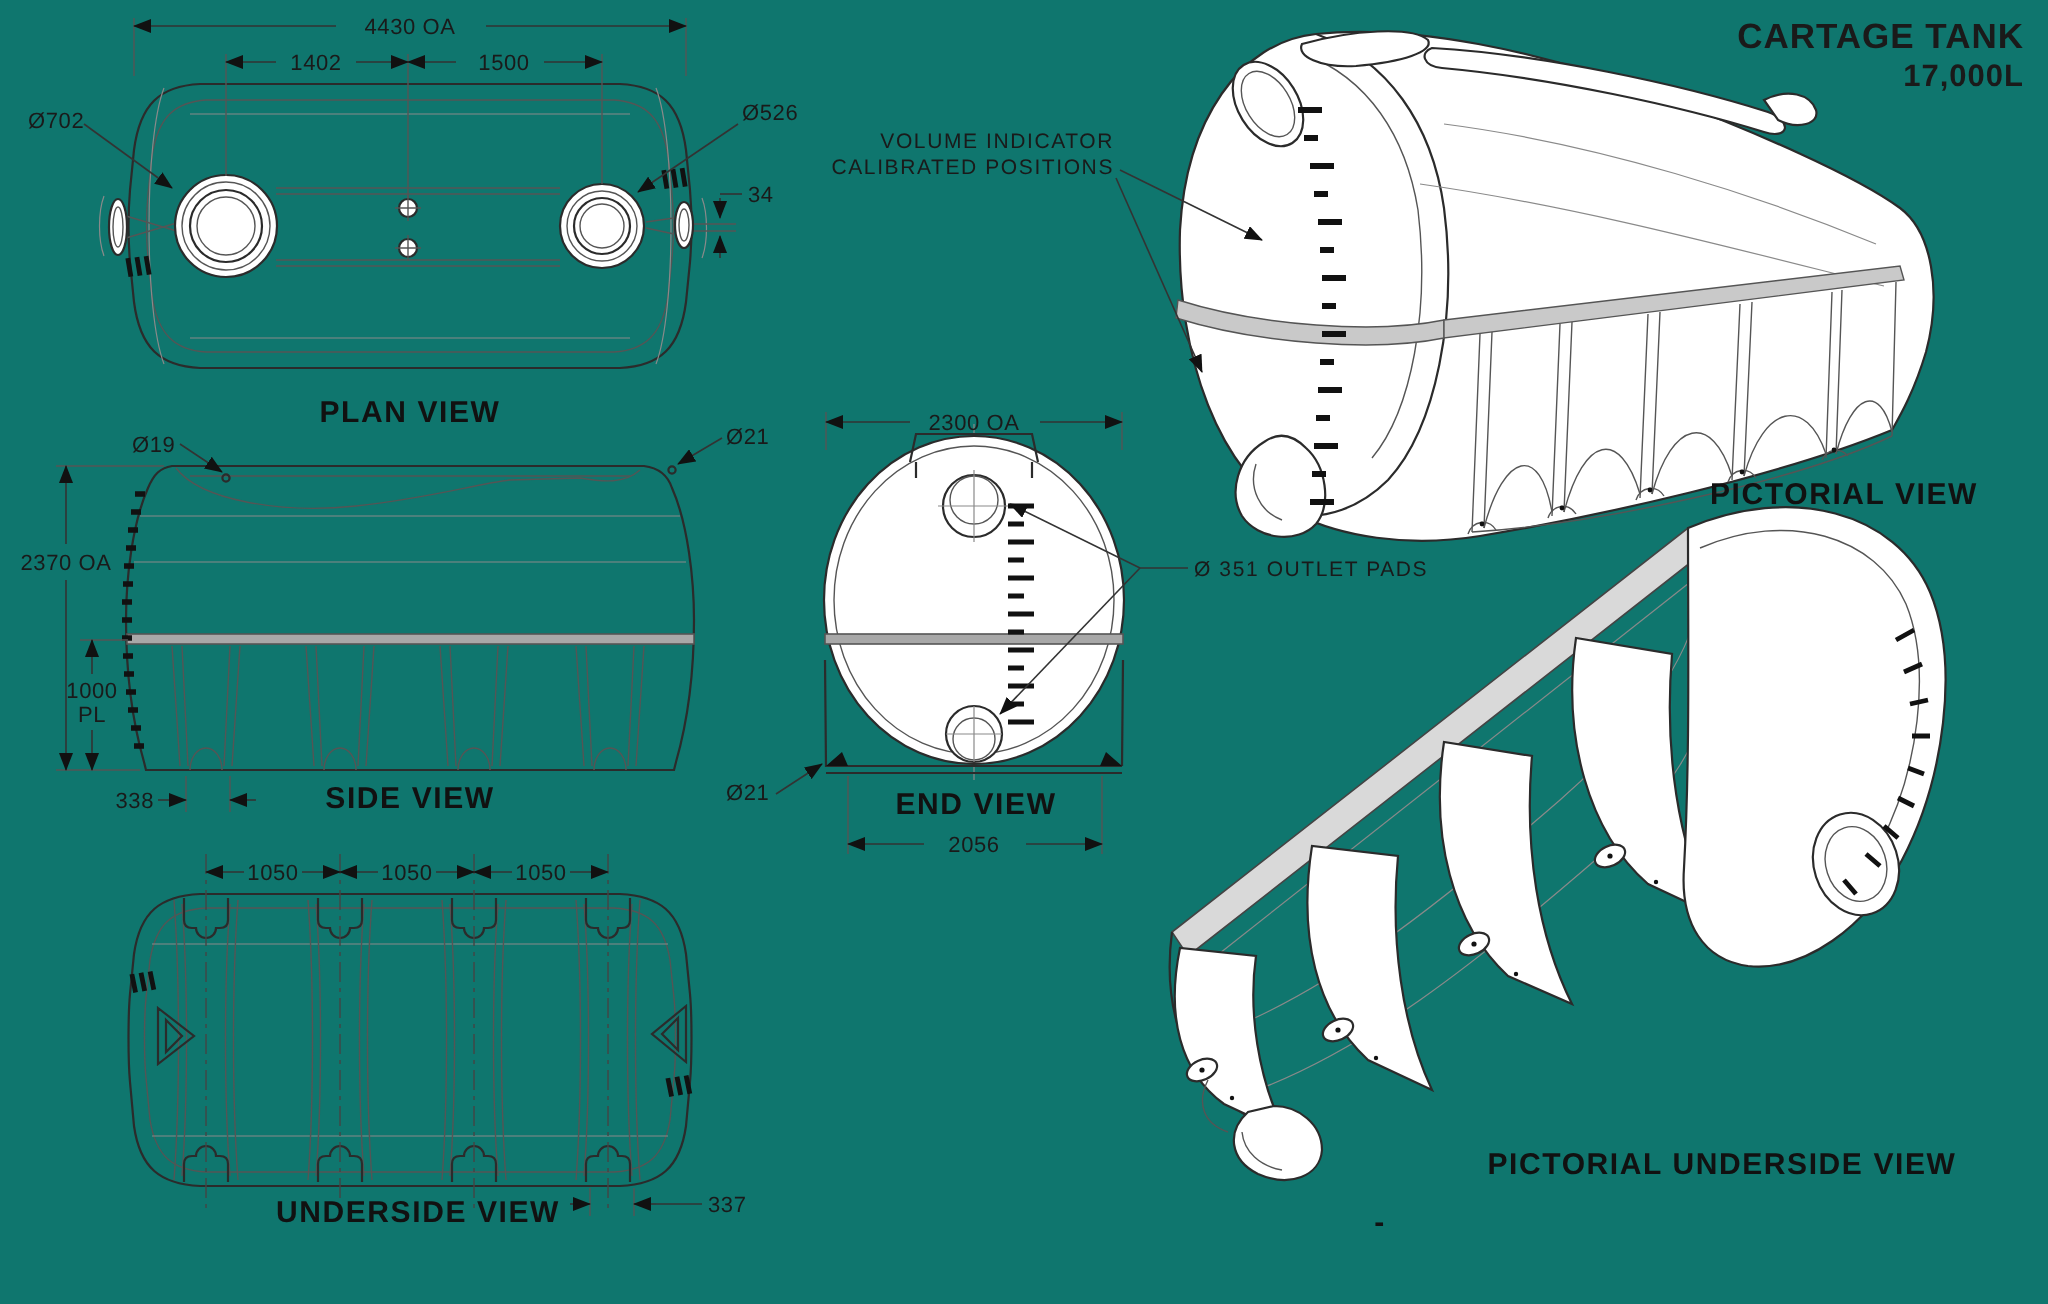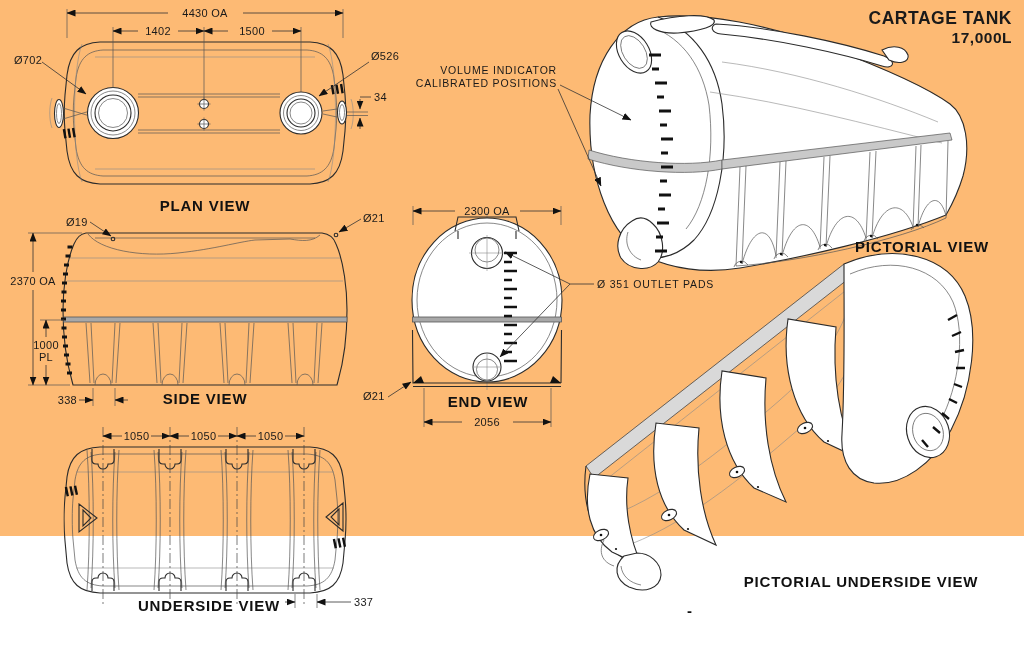--- a/index.html
+++ b/index.html
@@ -1,17 +1,17 @@
 <!DOCTYPE html>
 <html><head>
 <meta charset="utf-8">
 <style>
   html,body{margin:0;padding:0;background:#ffffff;}
   body{width:1024px;height:652px;overflow:hidden;font-family:"Liberation Sans",sans-serif;}
-  #stage{width:1024px;height:536px;position:relative;background:#fdba74;}
+  #stage{width:1024px;height:652px;position:relative;background:#0f766e;}
   svg{display:block;}
   text{fill:#1a1a1a;font-family:"Liberation Sans",sans-serif;}
   .dim{font-size:11px;letter-spacing:.3px;}
   .viewlabel{font-size:15px;font-weight:bold;letter-spacing:.8px;fill:#111;}
   .anno{font-size:10.5px;letter-spacing:.8px;}
   .title1{font-size:17.5px;font-weight:bold;letter-spacing:.5px;}
   .title2{font-size:15.5px;font-weight:bold;letter-spacing:.5px;}
   .outline{fill:none;stroke:#2b2b2b;stroke-width:1.1;}
   .outline-f{fill:#fff;stroke:#2b2b2b;stroke-width:1.1;}
   .inner{fill:none;stroke:#555;stroke-width:.7;}

